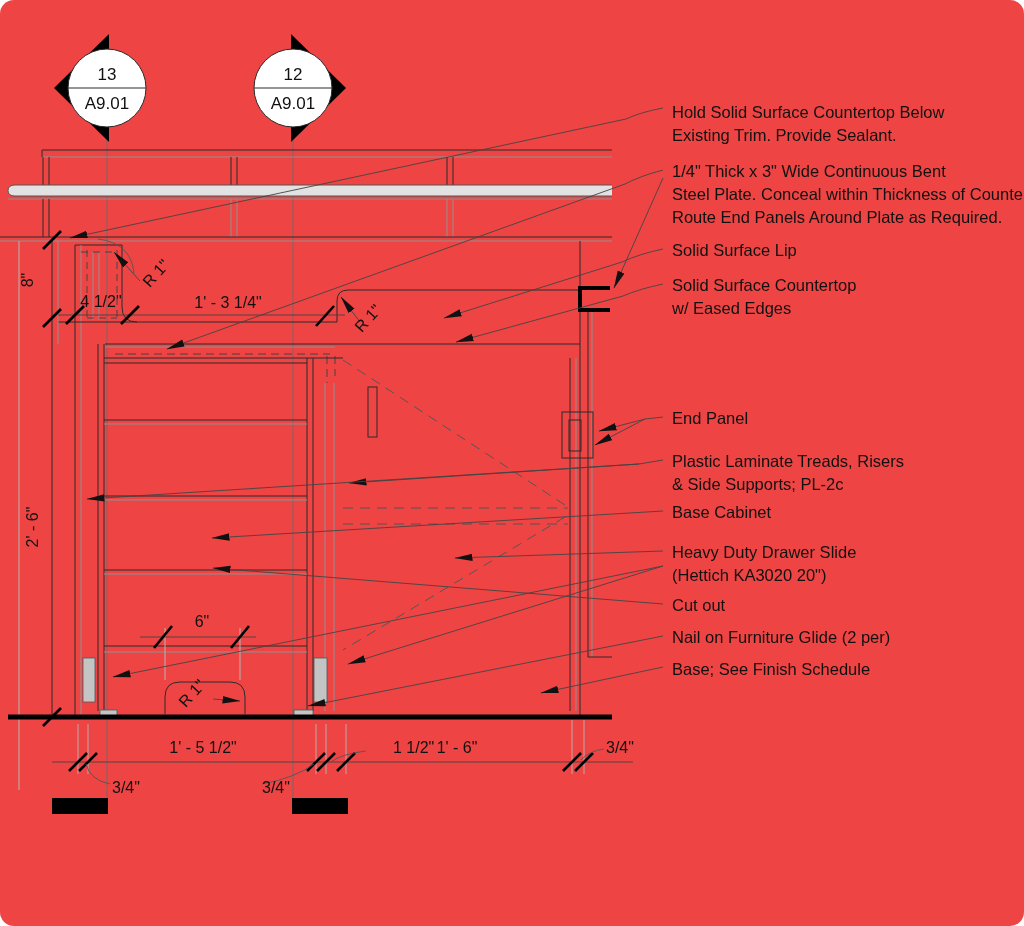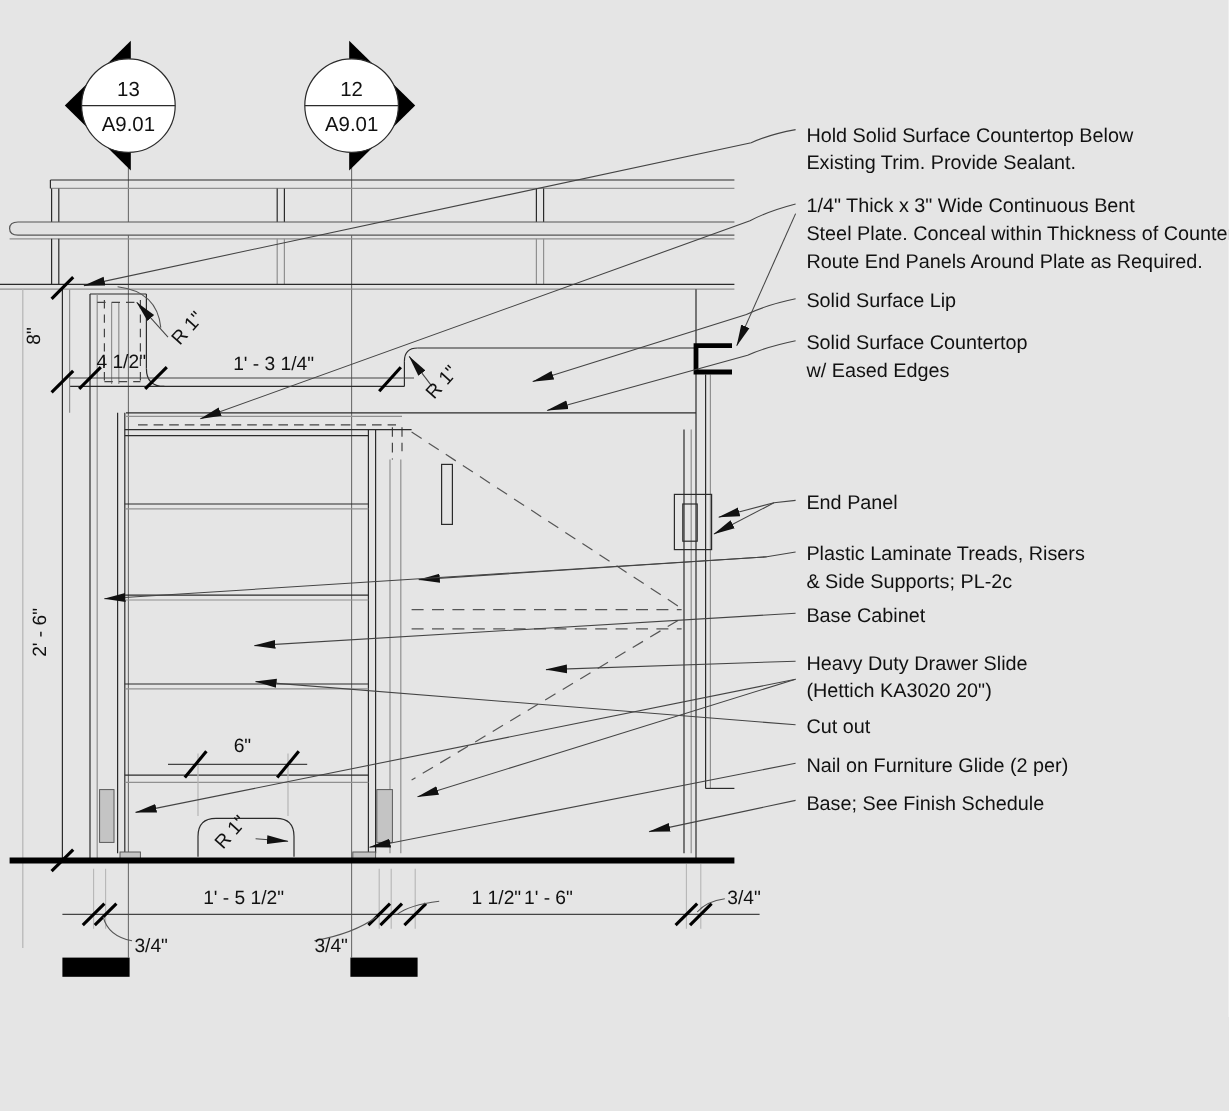--- a/index.html
+++ b/index.html
@@ -1,17 +1,17 @@
 <!DOCTYPE html>
 <html><head>
 <meta charset="utf-8">
 <style>
   html,body{margin:0;padding:0;background:#ffffff;}
-  #canvas{position:relative;width:1024px;height:926px;background:#e5e5e5;overflow:hidden;
-          font-family:"Liberation Sans", sans-serif;}
+  #canvas{position:relative;width:1024px;height:926px;background:#ef4444;overflow:hidden;
+          font-family:"Liberation Sans", sans-serif;border-radius:14px;}
   svg{display:block;}
   text{fill:#111;}
   .note{font-size:16.5px;}
   .dim{font-size:16px;}
   .mark{font-size:17px;}
 </style>
 </head>
 <body>
 
 <div id="canvas">

